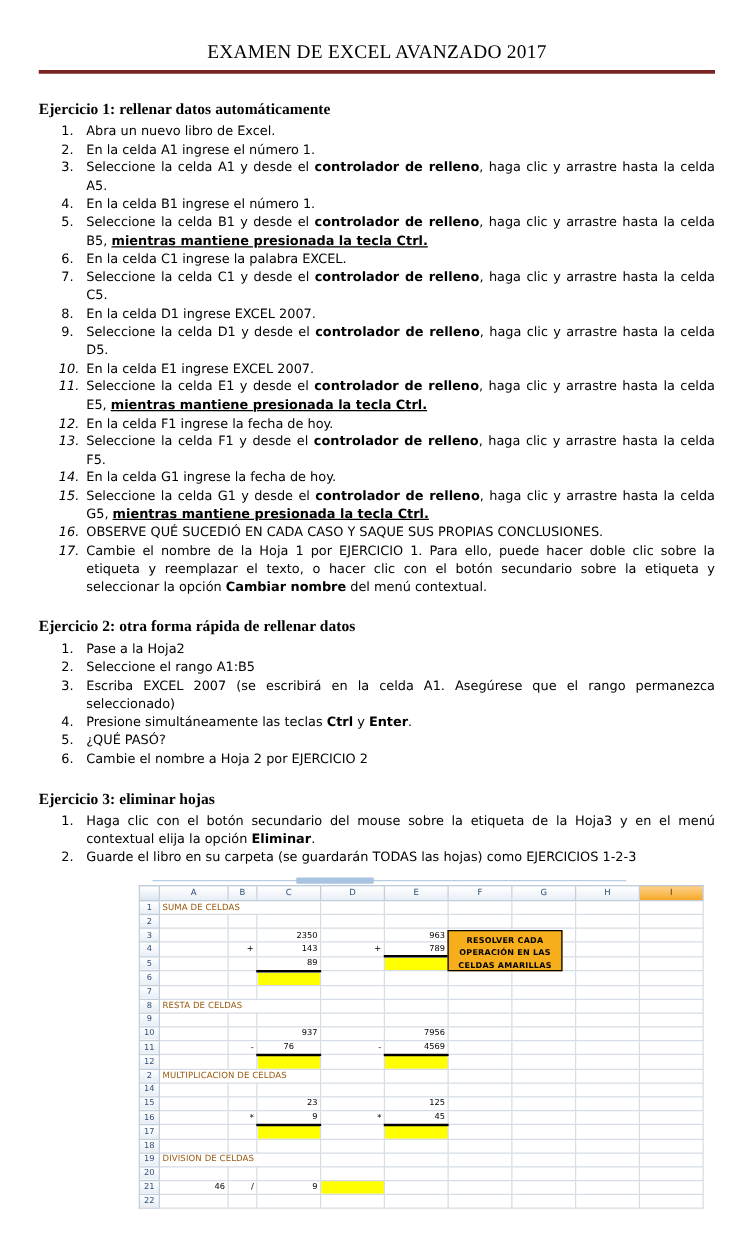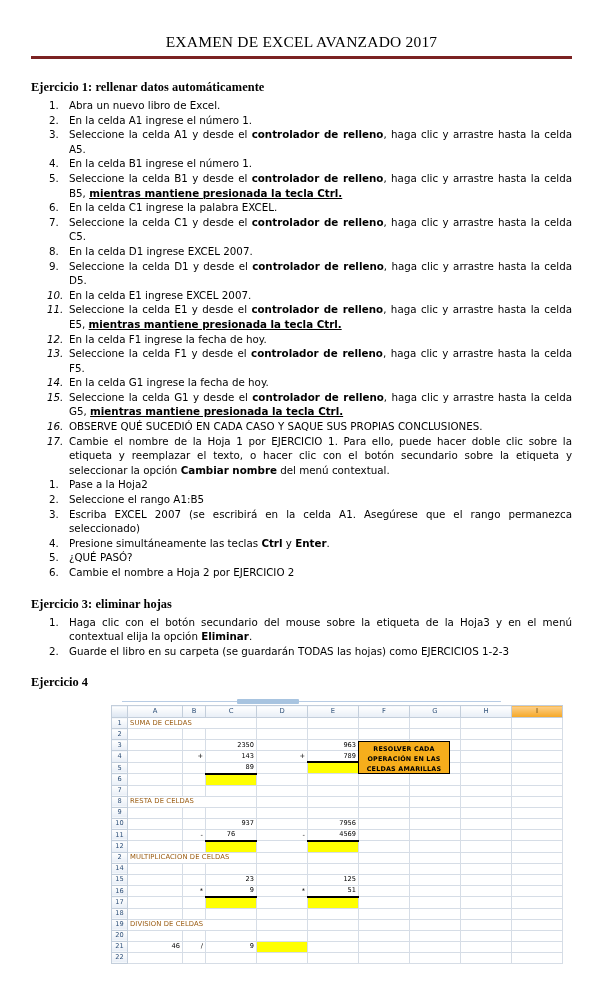--- a/index.html
+++ b/index.html
@@ -261,20 +261,21 @@
       <li>
         <span class="num wide">16.</span>
         <span class="txt"><span>OBSERVE QUÉ SUCEDIÓ EN CADA CASO Y SAQUE SUS PROPIAS CONCLUSIONES.</span></span>
       </li>
       <li>
         <span class="num wide">17.</span>
         <span class="txt"><span>Cambie el nombre de la Hoja 1 por EJERCICIO 1. Para ello, puede hacer doble clic sobre la etiqueta y reemplazar el texto, o hacer clic con el botón secundario sobre la etiqueta y seleccionar la opción </span><b>Cambiar nombre</b><span> del menú contextual.</span></span>
       </li>
     </ol>
 
+  <div class="section-heading">Ejercicio 2: otra forma rápida de rellenar datos</div>
   <ol class="steps" id="ex2-list">
       <li>
         <span class="num">1.</span>
         <span class="txt"><span>Pase a la Hoja2</span></span>
       </li>
       <li>
         <span class="num">2.</span>
         <span class="txt"><span>Seleccione el rango A1:B5</span></span>
       </li>
       <li>
@@ -300,21 +301,20 @@
       <li>
         <span class="num">1.</span>
         <span class="txt"><span>Haga clic con el botón secundario del mouse sobre la etiqueta de la Hoja3 y en el menú contextual elija la opción </span><b>Eliminar</b><span>.</span></span>
       </li>
       <li>
         <span class="num">2.</span>
         <span class="txt"><span>Guarde el libro en su carpeta (se guardarán TODAS las hojas) como EJERCICIOS 1-2-3</span></span>
       </li>
     </ol>
 
-  <div class="section-heading">Ejercicio 4</div>
 
   <div class="sheet-wrap">
     <div class="sheet-topbar"></div>
     <table class="sheet">
       <thead>
         <tr>
           <th class="corner"></th>
         <th style="width: 50px;">A</th>
             <th style="width: 18px;">B</th>
             <th style="width: 46px;">C</th>
@@ -500,21 +500,21 @@
             <td style="width: 46px;"></td>
             <td style="width: 46px;"></td>
             <td style="width: 46px;"></td>
           </tr>
           <tr>
             <td class="rowhdr">16</td>
             <td style="width: 50px;"></td>
             <td class="num" style="width: 18px;">*</td>
             <td class="num botline" style="width: 46px;">9</td>
             <td class="num" style="width: 46px;">*</td>
-            <td class="num botline" style="width: 46px;">51</td>
+            <td class="num botline" style="width: 46px;">45</td>
             <td style="width: 46px;"></td>
             <td style="width: 46px;"></td>
             <td style="width: 46px;"></td>
             <td style="width: 46px;"></td>
           </tr>
           <tr>
             <td class="rowhdr">17</td>
             <td style="width: 50px;"></td>
             <td style="width: 18px;"></td>
             <td class="yellow" style="width: 46px;"></td>

